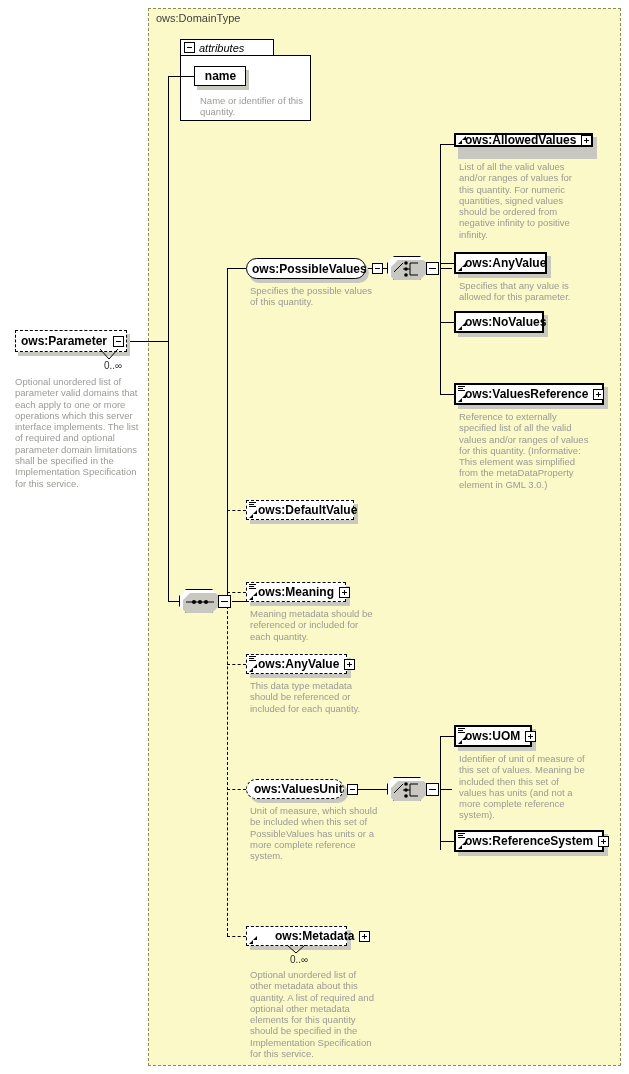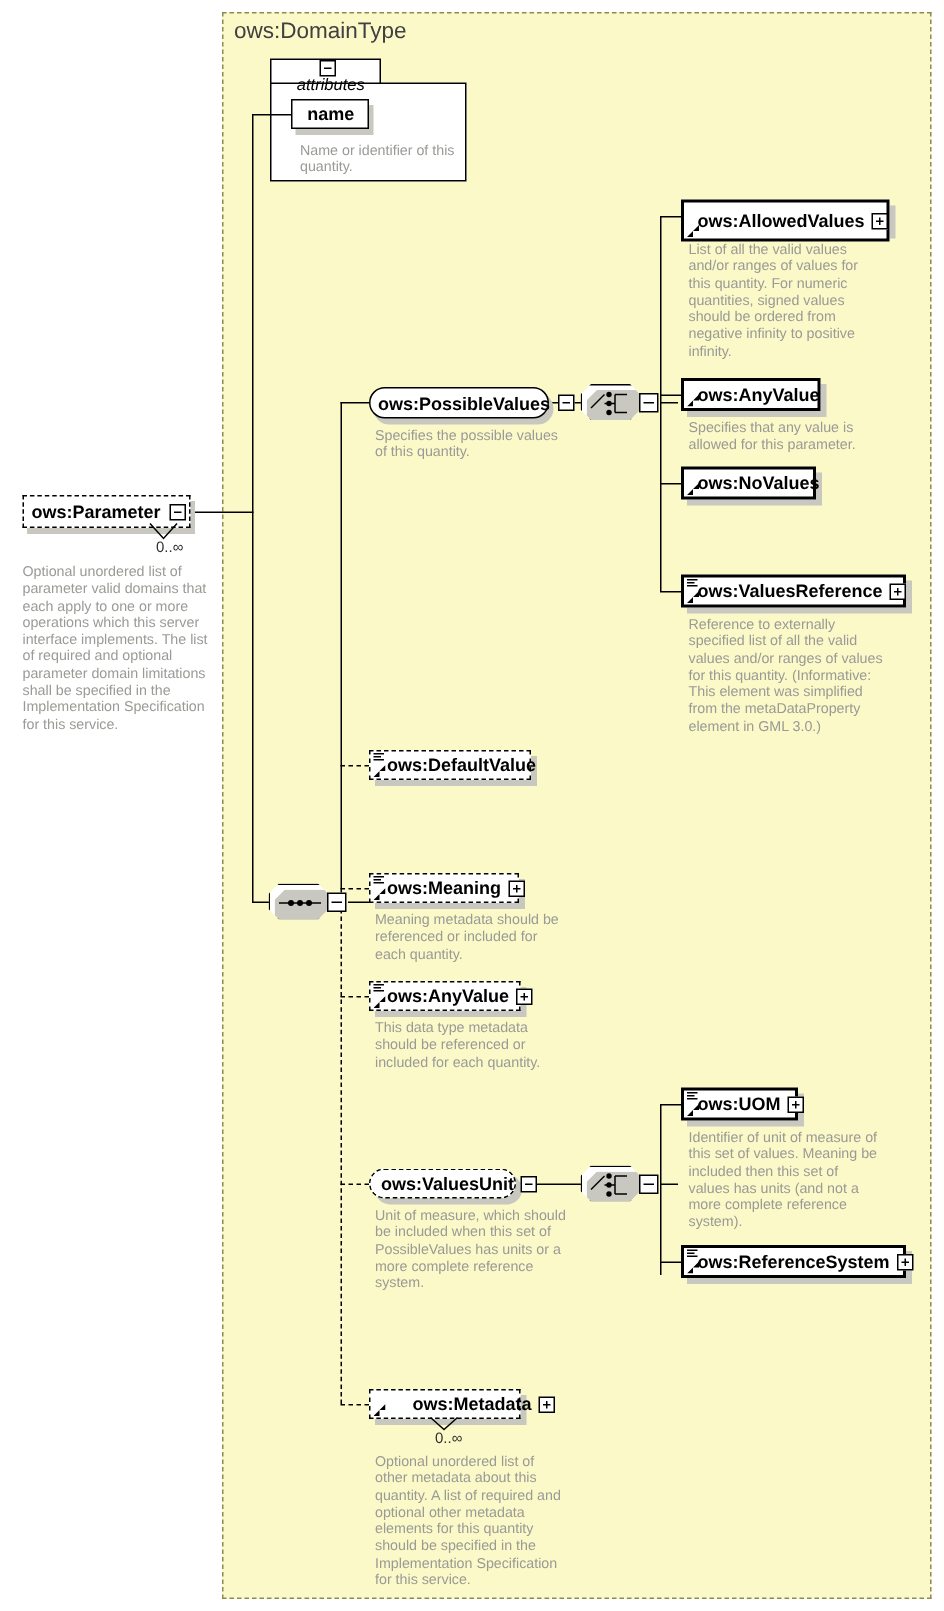--- a/index.html
+++ b/index.html
@@ -17,21 +17,21 @@
   }
 
   
   .type-container {
     position: absolute;
     background: #fbf9c8;
     border: 1px dashed #8a8a5a;
   }
   .type-title {
     position: absolute;
-    font-size: 15px;
+    font-size: 11px;
     color: #404040;
     white-space: nowrap;
   }
 
   
   .attr-box {
     position: absolute;
     background: #ffffff;
     border: 1px solid #000000;
   }
@@ -212,21 +212,21 @@
     <path d="M1,1 L10,11 L19,1" fill="none" stroke="#000" stroke-width="1"></path>
   </svg>
   <div class="card" style="left:104px; top:360px;">0..∞</div>
   <div class="doc" style="left:15px; top:376px; width:128px;">Optional unordered list of parameter valid domains that each apply to one or more operations which this server interface implements. The list of required and optional parameter domain limitations shall be specified in the Implementation Specification for this service.</div>
 
   <div class="hline" style="left:127px; top:341px; width:42px;"></div>
 
   <div class="vline" style="left:168px; top:76px; height:526px;"></div>
 
   <div class="attr-box" style="left:180px; top:55px; width:131px; height:66px;"></div>
-  <div class="attr-tab" style="left:180px; top:39px; width:74px;flex-direction:column;">
+  <div class="attr-tab" style="left:180px; top:39px; width:94px;">
     <span class="pm"></span>
     <span class="lbl">attributes</span>
   </div>
 
   <div class="hline" style="left:168px; top:76px; width:26px;"></div>
 
   <div class="node-shadow" style="left:197px; top:70px; width:52px; height:20px;"></div>
   <div class="node thin" style="left:194px; top:66px; width:52px; height:20px; justify-content:center;">
     <span class="nm">name</span>
   </div>
@@ -277,21 +277,21 @@
       </svg>
     </div>
     <div class="pmwrap"></div>
   </div>
   <div class="hline" style="left:440px; top:268px; width:12px;"></div>
 
   <div class="vline" style="left:440px; top:144px; height:250px;"></div>
 
   <div class="hline" style="left:440px; top:144px; width:16px;"></div>
   <div class="node-shadow" style="left:458px; top:137px; width:139px; height:22px;"></div>
-  <div class="node" style="left:454px; top:133px; width:139px; height:28px;">
+  <div class="node" style="left:454px; top:133px; width:139px; height:14px;">
     <span class="nm" style="margin-left:4px;">ows:AllowedValues</span>
     <span class="pm plus"></span>
     <svg class="refarrow" viewBox="0 0 8 8">
       <path d="M0,8 L8,0 L8,4 L4,4 L4,8 Z" fill="#000"></path>
     </svg>
   </div>
   <div class="doc" style="left:459px; top:161px; width:128px;">List of all the valid values and/or ranges of values for this quantity. For numeric quantities, signed values should be ordered from negative infinity to positive infinity.</div>
 
   <div class="hline" style="left:440px; top:263px; width:16px;"></div>
   <div class="node-shadow" style="left:458px; top:256px; width:93px; height:22px;"></div>

